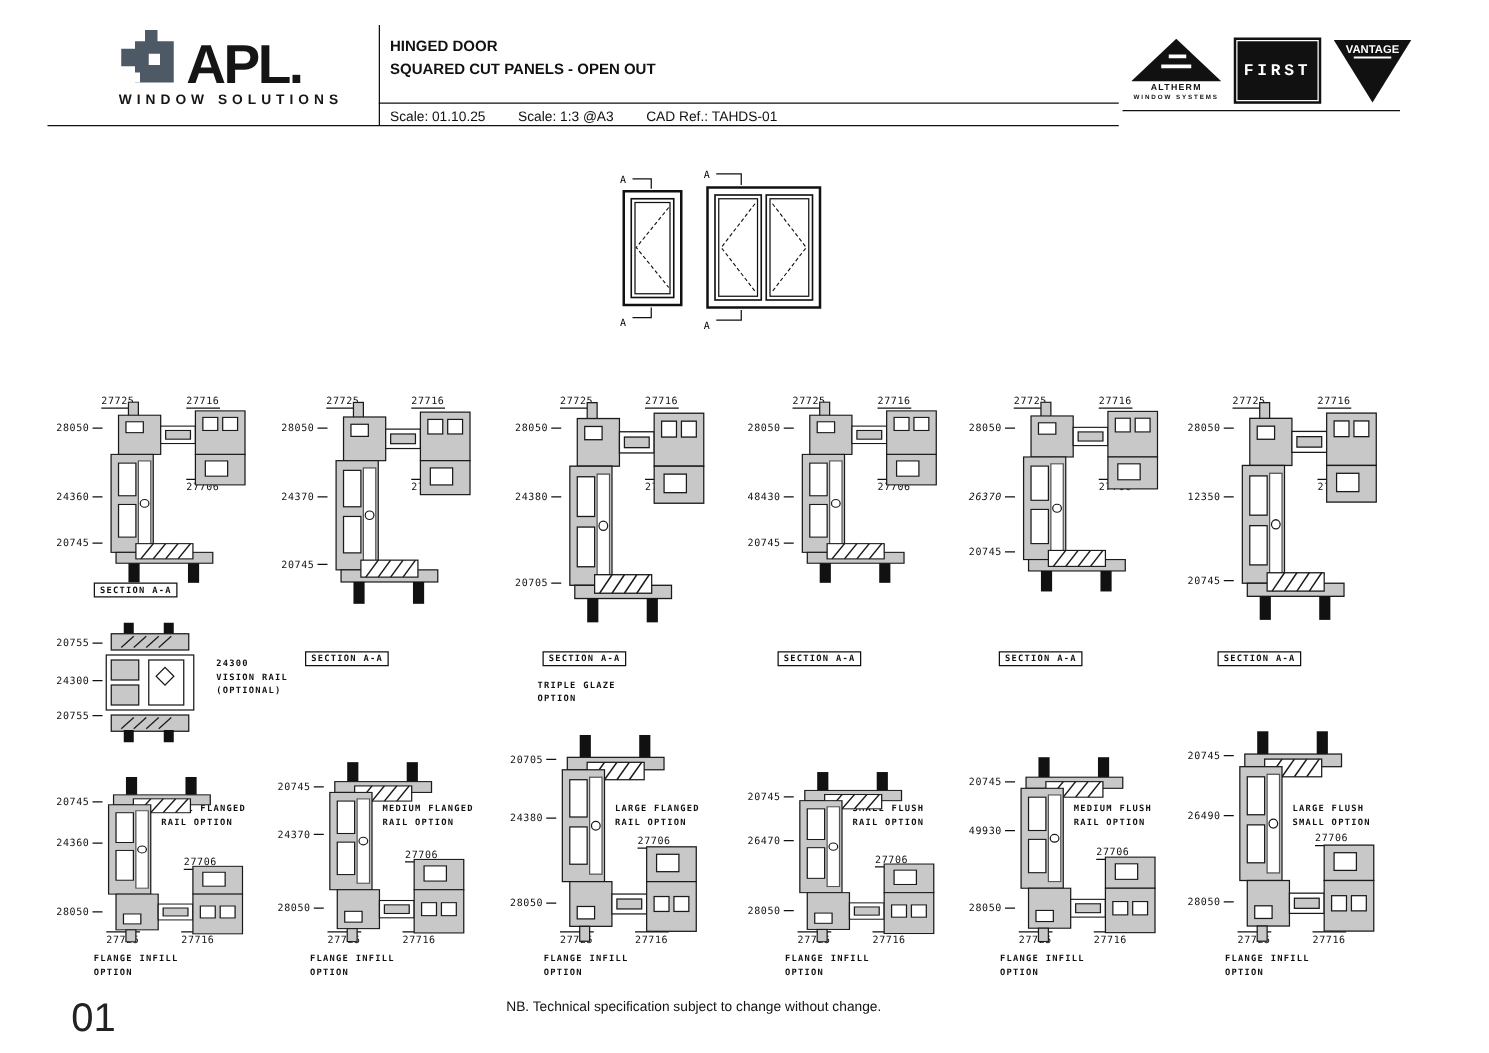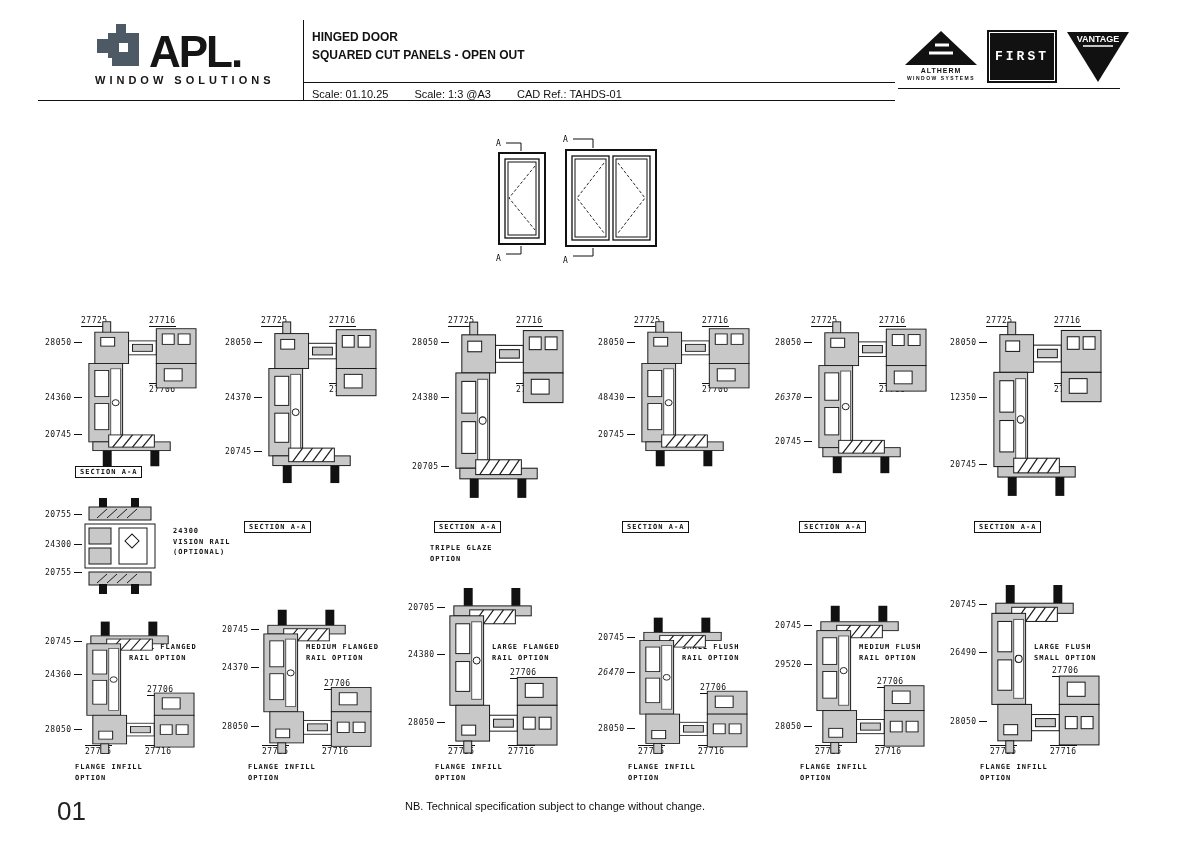--- a/index.html
+++ b/index.html
@@ -28,21 +28,21 @@
   .pl.tick::after{content:"";display:inline-block;width:8px;height:1px;background:#111;
                   vertical-align:middle;margin-left:2px;}
   .cell{position:absolute;width:168px;}
   .caption{position:absolute;border:1px solid #111;padding:1px 4px;
            font:bold 7px "DejaVu Sans Mono",monospace;letter-spacing:1px;background:#fff;}
   .optname{position:absolute;font:bold 7px "DejaVu Sans Mono",monospace;letter-spacing:1px;
            white-space:pre-line;line-height:1.5;}
   .smallnote{position:absolute;font:bold 7px "DejaVu Sans Mono",monospace;letter-spacing:1px;
            white-space:pre-line;line-height:1.5;}
   
-  #pageno{position:absolute;left:57px;top:796px;font-size:26px;color:#222;}
+  #pageno{position:absolute;left:57px;top:796px;font-size:32px;color:#222;}
   #nbnote{position:absolute;left:405px;top:800px;font-size:11px;color:#111;}
   svg{display:block;}
 </style>
 </head>
 <body>
 
 <div id="sheet">
 
   <div id="brand">
     <div class="row">
@@ -480,21 +480,21 @@
         <rect x="30" y="156" width="8" height="12" fill="#c8c8c8" stroke="#1a1a1a"></rect>
         <rect x="56" y="130" width="28" height="16" fill="#fff" stroke="#1a1a1a"></rect>
         <rect x="60" y="134" width="20" height="8" fill="#c8c8c8" stroke="#1a1a1a"></rect>
         <rect x="84" y="120" width="40" height="40" fill="#c8c8c8" stroke="#1a1a1a"></rect>
         <rect x="90" y="132" width="12" height="12" fill="#fff" stroke="#1a1a1a"></rect>
         <rect x="106" y="132" width="12" height="12" fill="#fff" stroke="#1a1a1a"></rect>
       </svg>
     </div>
     <div class="cell" style="left: 598px; top: 608px; height: 149px;">
       <span class="pl tick" style="left:0;top:25px;">20745</span>
-      <span class="pl tick" style="left: 0px; top: 60px; font-style: italic;">26470</span>
+      <span class="pl tick" style="left: 0px; top: 60px;">26470</span>
       <span class="pl tick" style="left: 0px; top: 116px;">28050</span>
       <span class="pl o" style="left: 40px; top: 137px;">27725</span>
       <span class="pl o" style="left: 100px; top: 137px;">27716</span>
       <span class="pl u" style="left: 102px; top: 75px;">27706</span>
       <div class="optname" style="left: 84px; width: 86px; top: 34px;">SMALL FLUSH
 RAIL OPTION</div>
       <svg style="position: absolute; left: 26px; top: 8px; height: 139px;" width="124" viewBox="0 0 125 170" preserveAspectRatio="none">
         <rect x="30" y="2" width="9" height="18" fill="#111"></rect>
         <rect x="78" y="2" width="9" height="18" fill="#111"></rect>
         <rect x="20" y="20" width="78" height="10" fill="#c8c8c8" stroke="#1a1a1a"></rect>
@@ -517,21 +517,21 @@
         <rect x="30" y="156" width="8" height="12" fill="#c8c8c8" stroke="#1a1a1a"></rect>
         <rect x="56" y="130" width="28" height="16" fill="#fff" stroke="#1a1a1a"></rect>
         <rect x="60" y="134" width="20" height="8" fill="#c8c8c8" stroke="#1a1a1a"></rect>
         <rect x="84" y="120" width="40" height="40" fill="#c8c8c8" stroke="#1a1a1a"></rect>
         <rect x="90" y="132" width="12" height="12" fill="#fff" stroke="#1a1a1a"></rect>
         <rect x="106" y="132" width="12" height="12" fill="#fff" stroke="#1a1a1a"></rect>
       </svg>
     </div>
     <div class="cell" style="left: 775px; top: 596px; height: 161px;">
       <span class="pl tick" style="left:0;top:25px;">20745</span>
-      <span class="pl tick" style="left: 0px; top: 64px;">29520</span>
+      <span class="pl tick" style="left: 0px; top: 64px;">49930</span>
       <span class="pl tick" style="left: 0px; top: 126px;">28050</span>
       <span class="pl o" style="left: 40px; top: 149px;">27725</span>
       <span class="pl o" style="left: 100px; top: 149px;">27716</span>
       <span class="pl u" style="left: 102px; top: 81px;">27706</span>
       <div class="optname" style="left: 84px; width: 86px; top: 46px;">MEDIUM FLUSH
 RAIL OPTION</div>
       <svg style="position: absolute; left: 26px; top: 8px; height: 151px;" width="124" viewBox="0 0 125 170" preserveAspectRatio="none">
         <rect x="30" y="2" width="9" height="18" fill="#111"></rect>
         <rect x="78" y="2" width="9" height="18" fill="#111"></rect>
         <rect x="20" y="20" width="78" height="10" fill="#c8c8c8" stroke="#1a1a1a"></rect>

